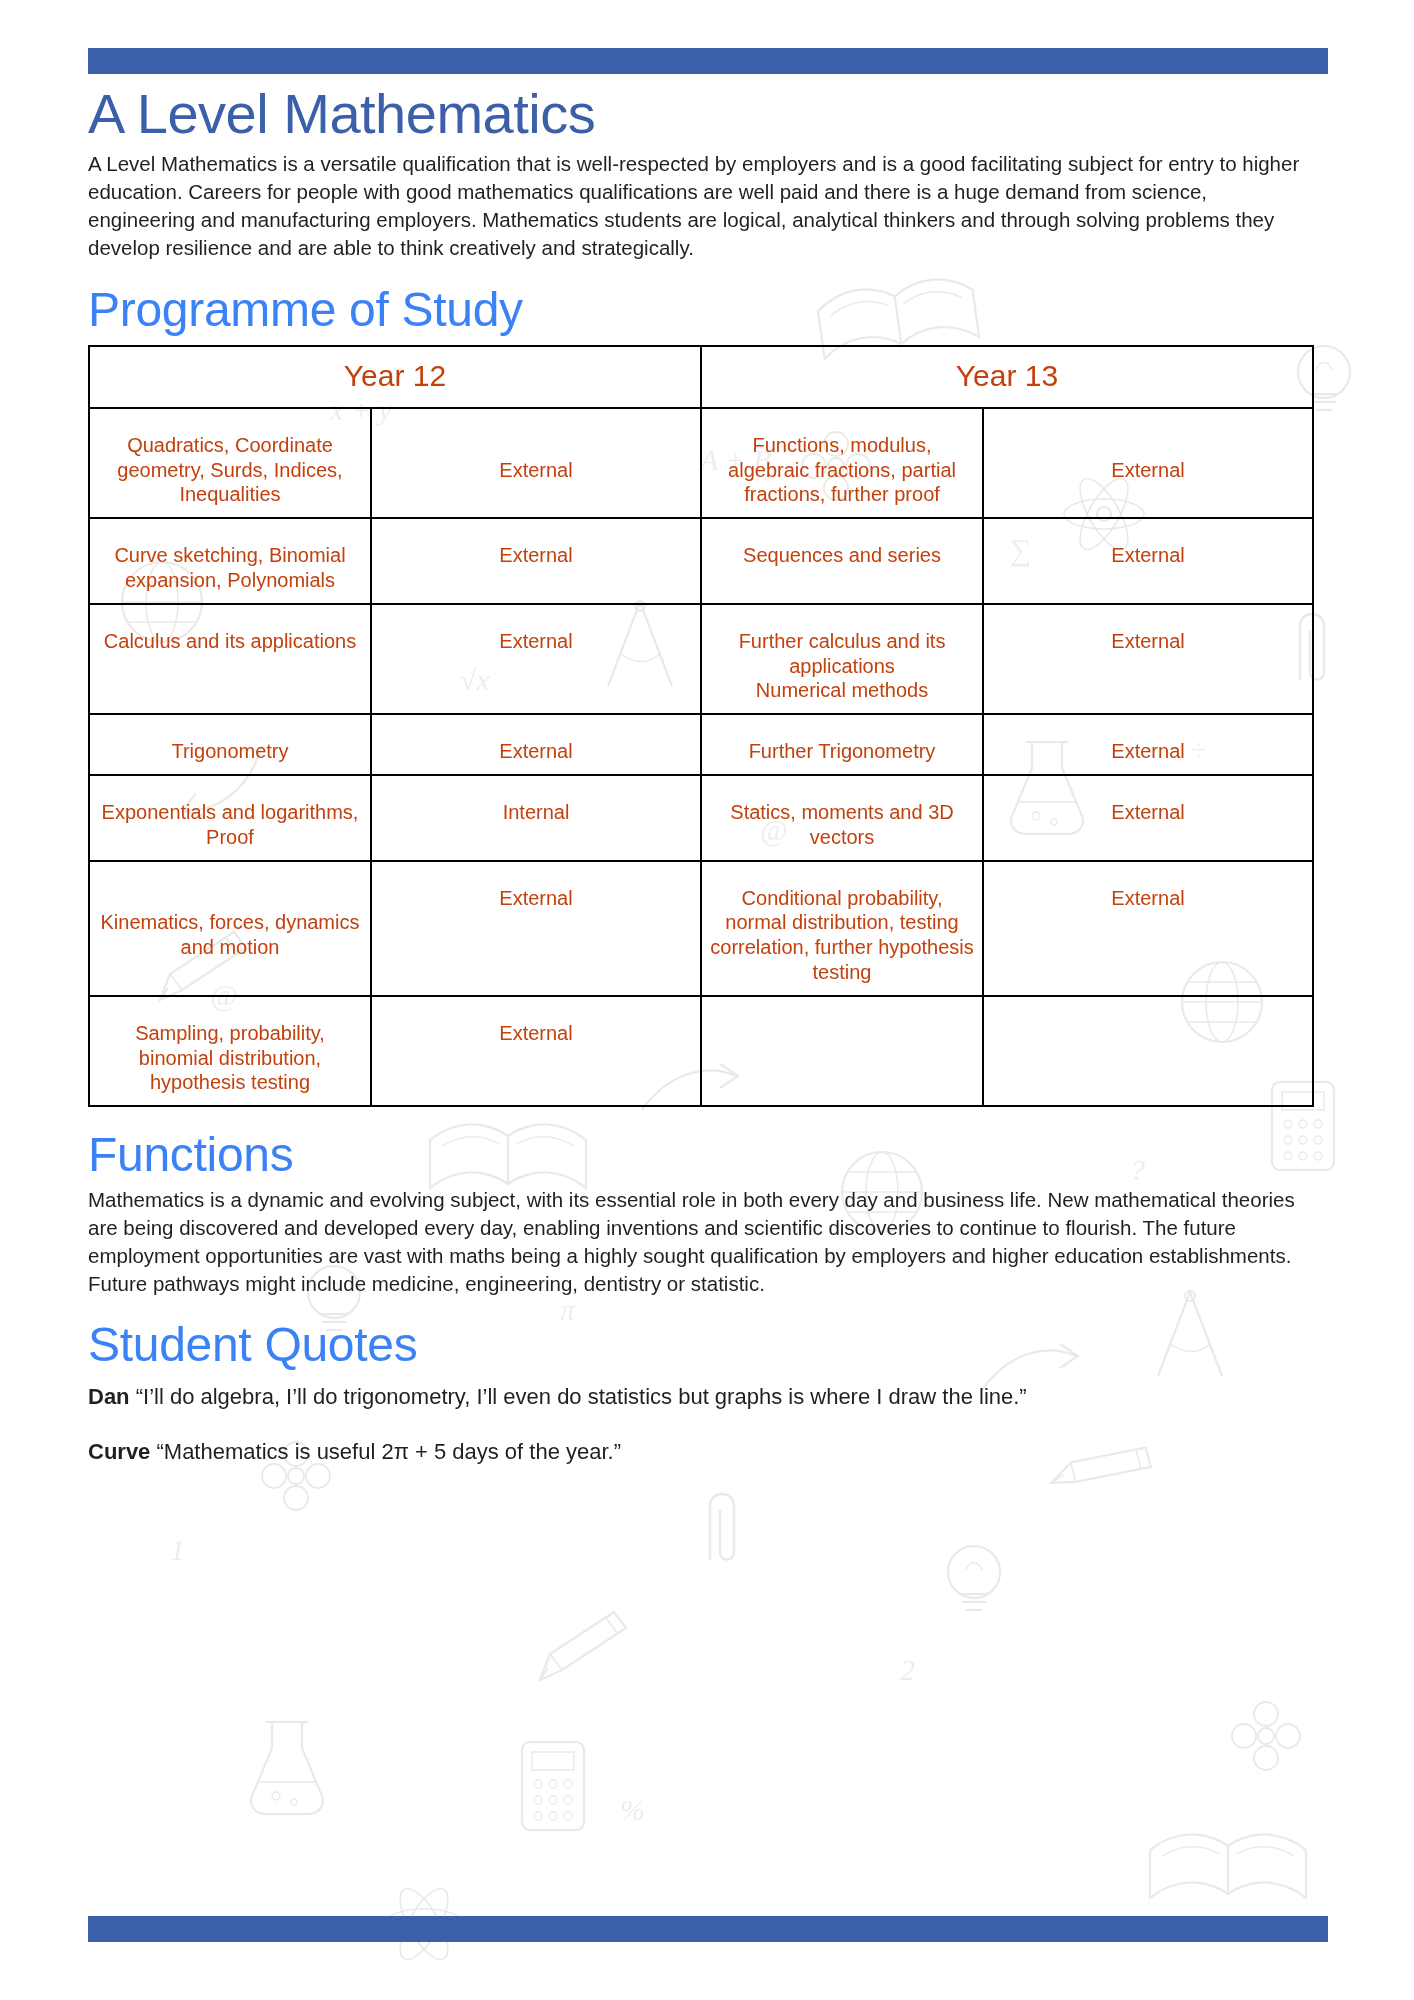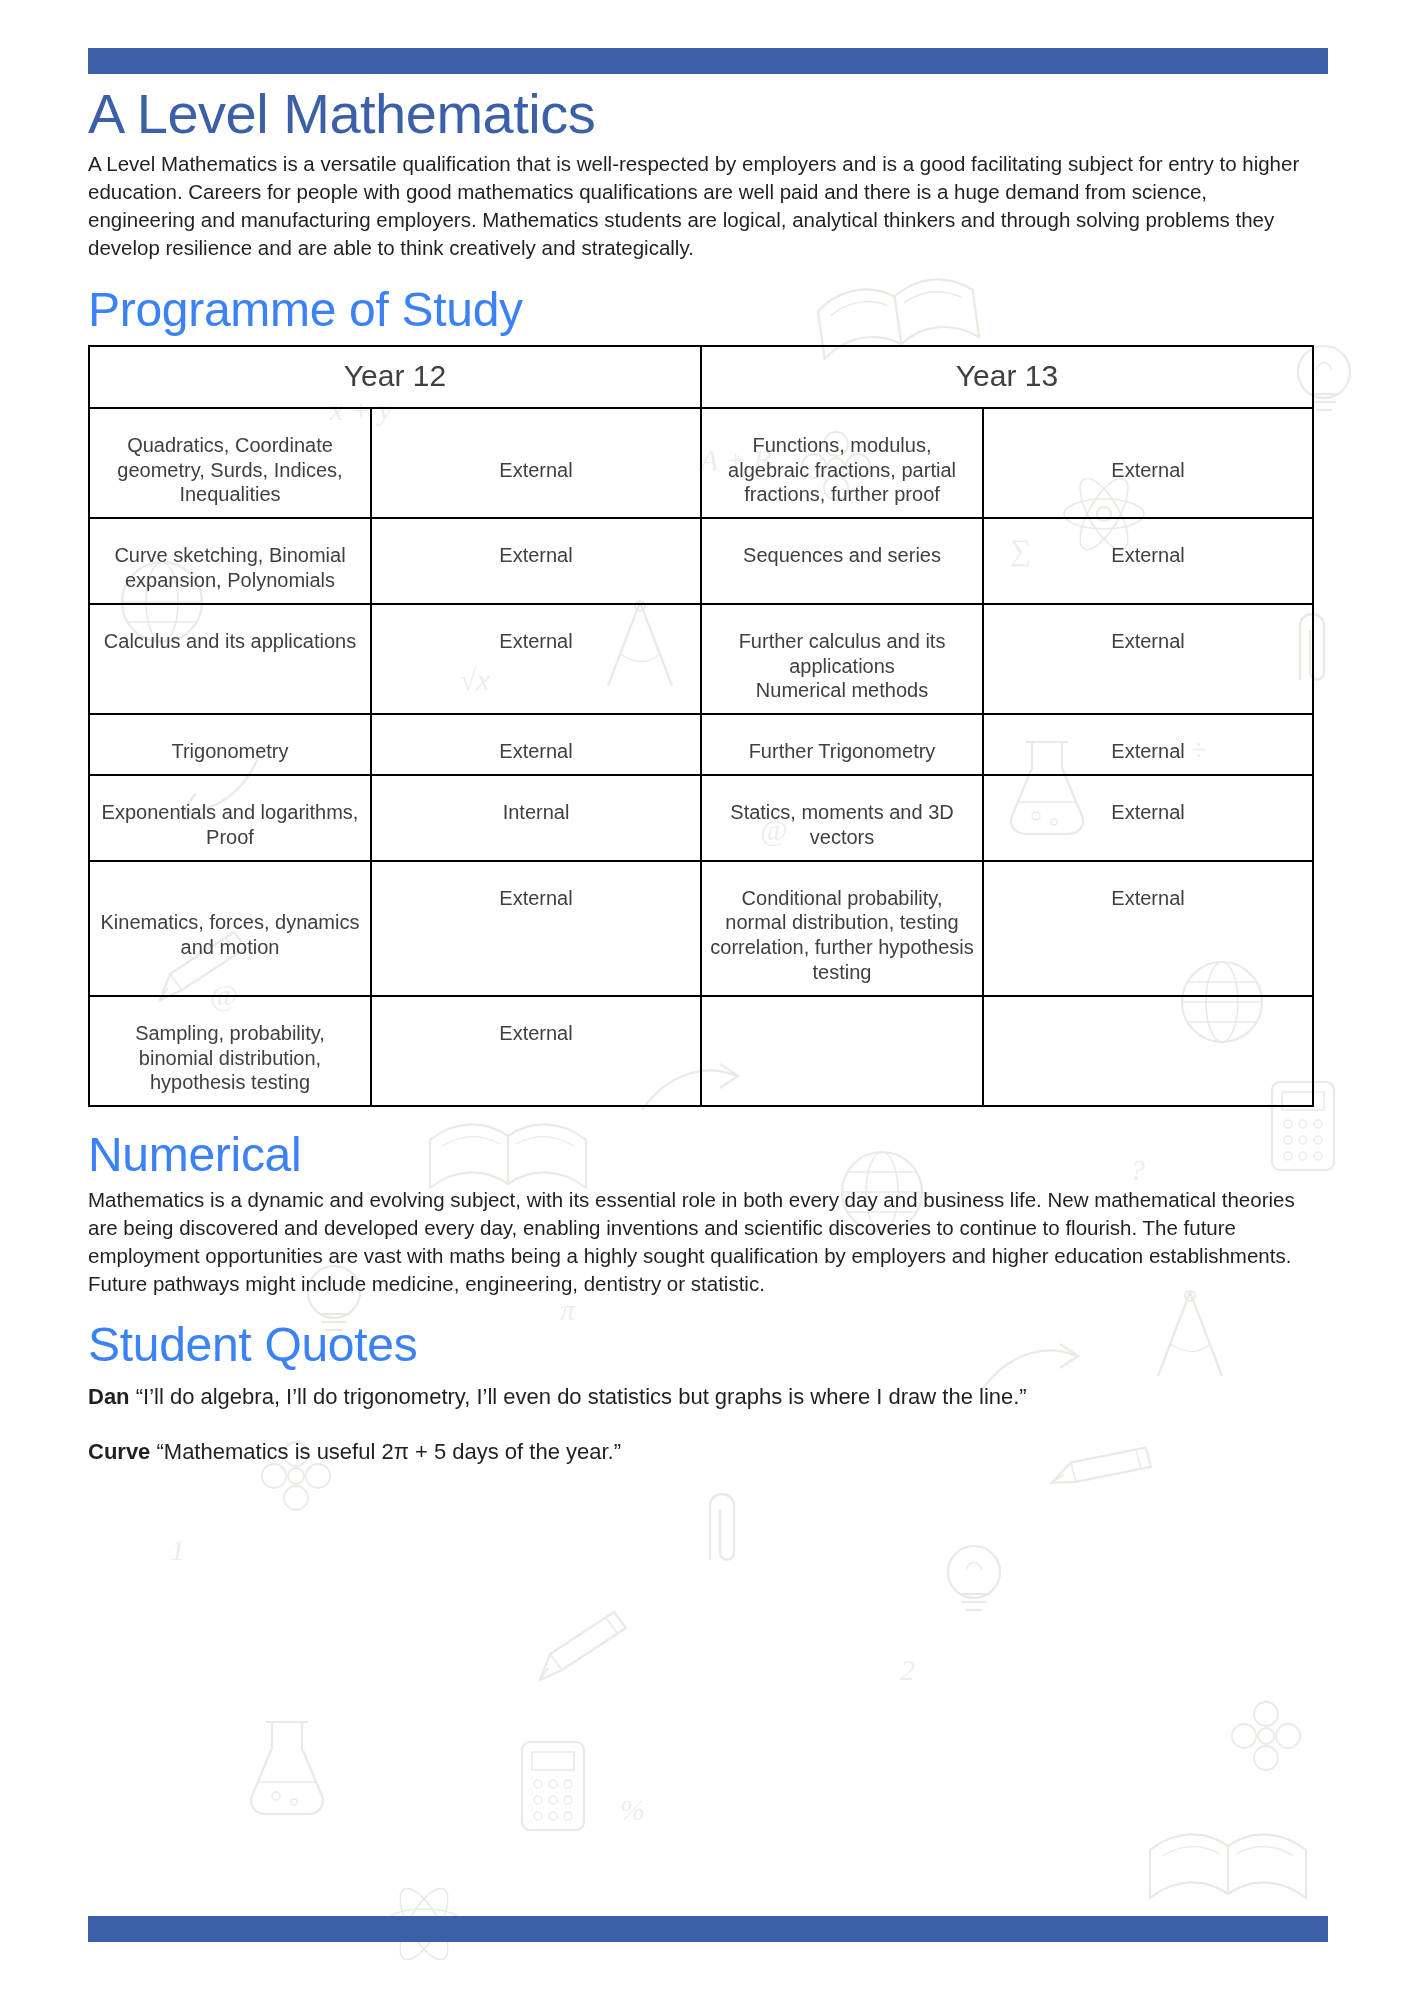--- a/index.html
+++ b/index.html
@@ -82,21 +82,21 @@
     border-collapse: collapse;
     width: 1224px;
     margin-top: 8px;
     background: transparent;
     table-layout: fixed;
   }
   table.pos-table td, table.pos-table th {
     border: 2px solid #000;
     text-align: center;
     font-weight: 400;
-    color: #404040;
+    color: #c2410c;
     background: transparent;
   }
   .year-head {
     font-size: 30px;
     font-weight: bold;
     padding: 12px 0 14px 0;
     vertical-align: middle;
   }
   .col-head {
     font-size: 21px;
@@ -319,21 +319,21 @@
         </tr>
         <tr>
           <td class="cell">Sampling, probability, binomial distribution, hypothesis testing</td>
           <td class="cell">External</td>
           <td class="cell empty"></td>
           <td class="cell empty"></td>
         </tr>
       </tbody>
     </table>
 
-    <h2 class="section-heading">Numerical</h2>
+    <h2 class="section-heading">Functions</h2>
     <p class="body-text">Mathematics is a dynamic and evolving subject, with its essential role in both every day and business life. New mathematical theories are being discovered and developed every day, enabling inventions and scientific discoveries to continue to flourish. The future employment opportunities are vast with maths being a highly sought qualification by employers and higher education establishments. Future pathways might include medicine, engineering, dentistry or statistic.</p>
 
     <h2 class="section-heading">Student Quotes</h2>
 
     <div class="quote-block">
       <span class="quote-name">Dan</span>
       <span class="quote-text"> “I’ll do algebra, I’ll do trigonometry, I’ll even do statistics but graphs is where I draw the line.”</span>
     </div>
 
     <div class="quote-block">

